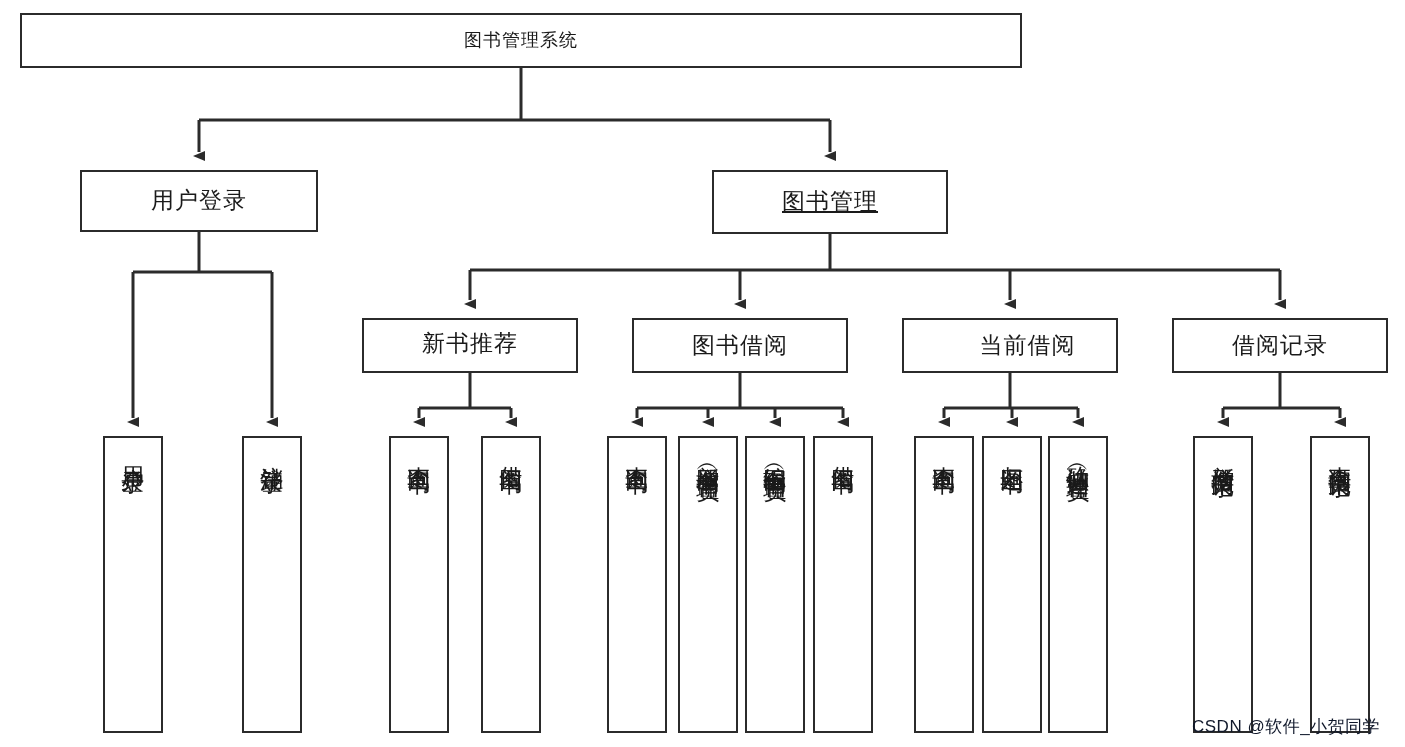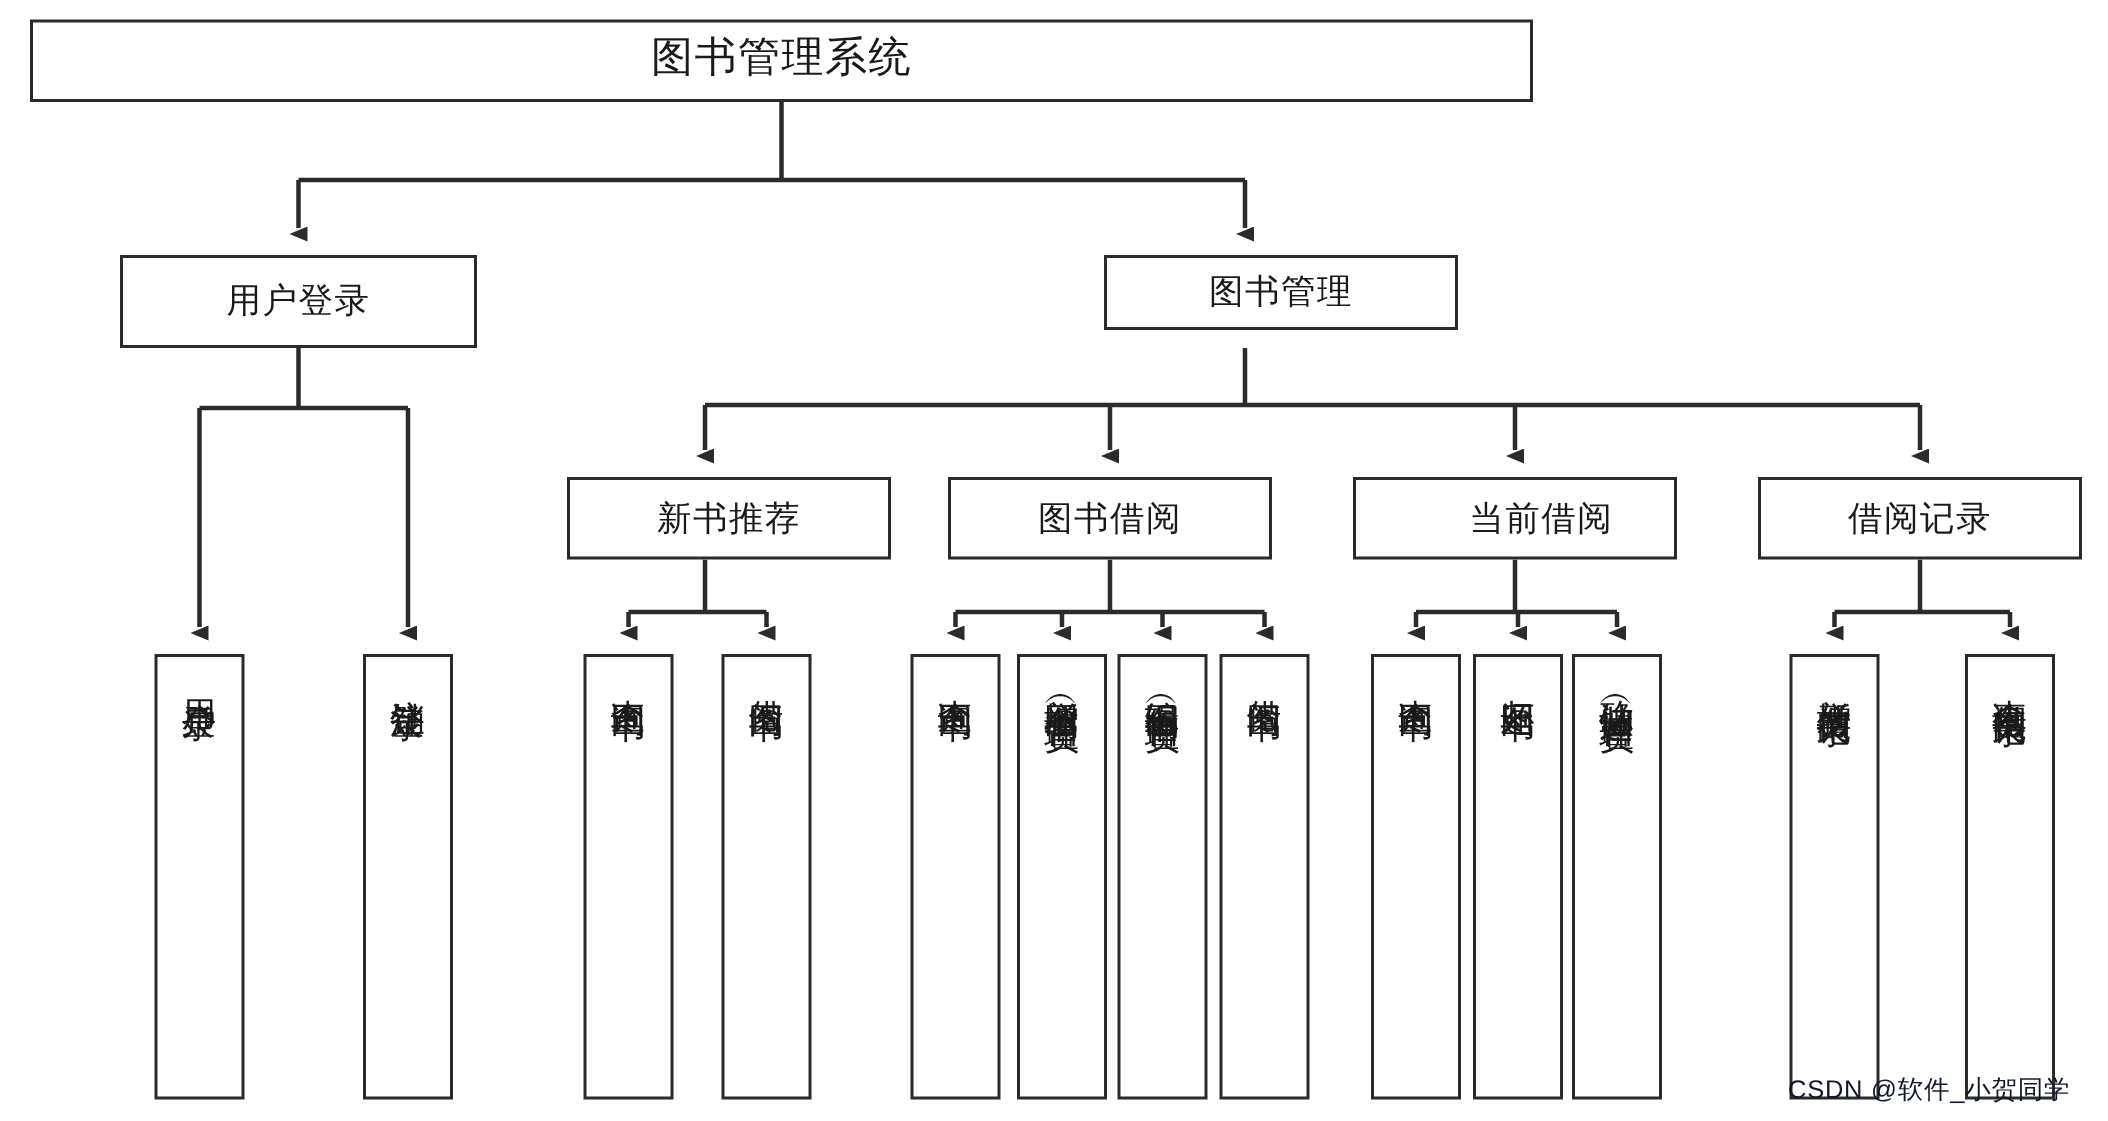--- a/index.html
+++ b/index.html
@@ -22,21 +22,21 @@
     color:#1a1a1a;
   }
   .node .lbl{
     display:block;
     text-align:center;
     line-height:1.12;
     white-space:pre;
   }
   
   .node.h .lbl{font-size:23px;letter-spacing:1px;}
-  .node.root .lbl{font-size:28px;letter-spacing:1px;font-family:Liberation Mono, monospace;}
+  .node.root .lbl{font-size:18px;letter-spacing:1px;}
   
   .node.v{align-items:flex-start;padding-top:10px;}
   .node.v .lbl{
     writing-mode:vertical-rl;
     text-orientation:upright;
     font-size:23px;
     line-height:1.06;
     letter-spacing:2px;
     white-space:nowrap;
   }
@@ -118,25 +118,25 @@
   </svg>
 
   <div class="node h root" style="left: 20px; top: 13px; width: 1002px; height: 55px;">
     <span class="lbl">图书管理系统</span>
   </div>
 
   <div class="node h" style="left: 80px; top: 170px; width: 238px; height: 62px;">
     <span class="lbl">用户登录</span>
   </div>
 
-  <div class="node h" style="left: 736px; top: 170px; width: 236px; height: 50px;">
+  <div class="node h" style="left: 712px; top: 170px; width: 236px; height: 64px; text-decoration: underline;">
     <span class="lbl">图书管理</span>
   </div>
 
-  <div class="node h" style="left: 378px; top: 318px; width: 216px; height: 55px;">
+  <div class="node h" style="left: 362px; top: 318px; width: 216px; height: 55px; font-family: Liberation Mono, monospace;">
     <span class="lbl">新书推荐</span>
   </div>
 
   <div class="node h" style="left: 632px; top: 318px; width: 216px; height: 55px;">
     <span class="lbl">图书借阅</span>
   </div>
 
   <div class="node h" style="left: 902px; top: 318px; width: 216px; height: 55px; padding-left: 35px;">
     <span class="lbl">当前借阅</span>
   </div>

